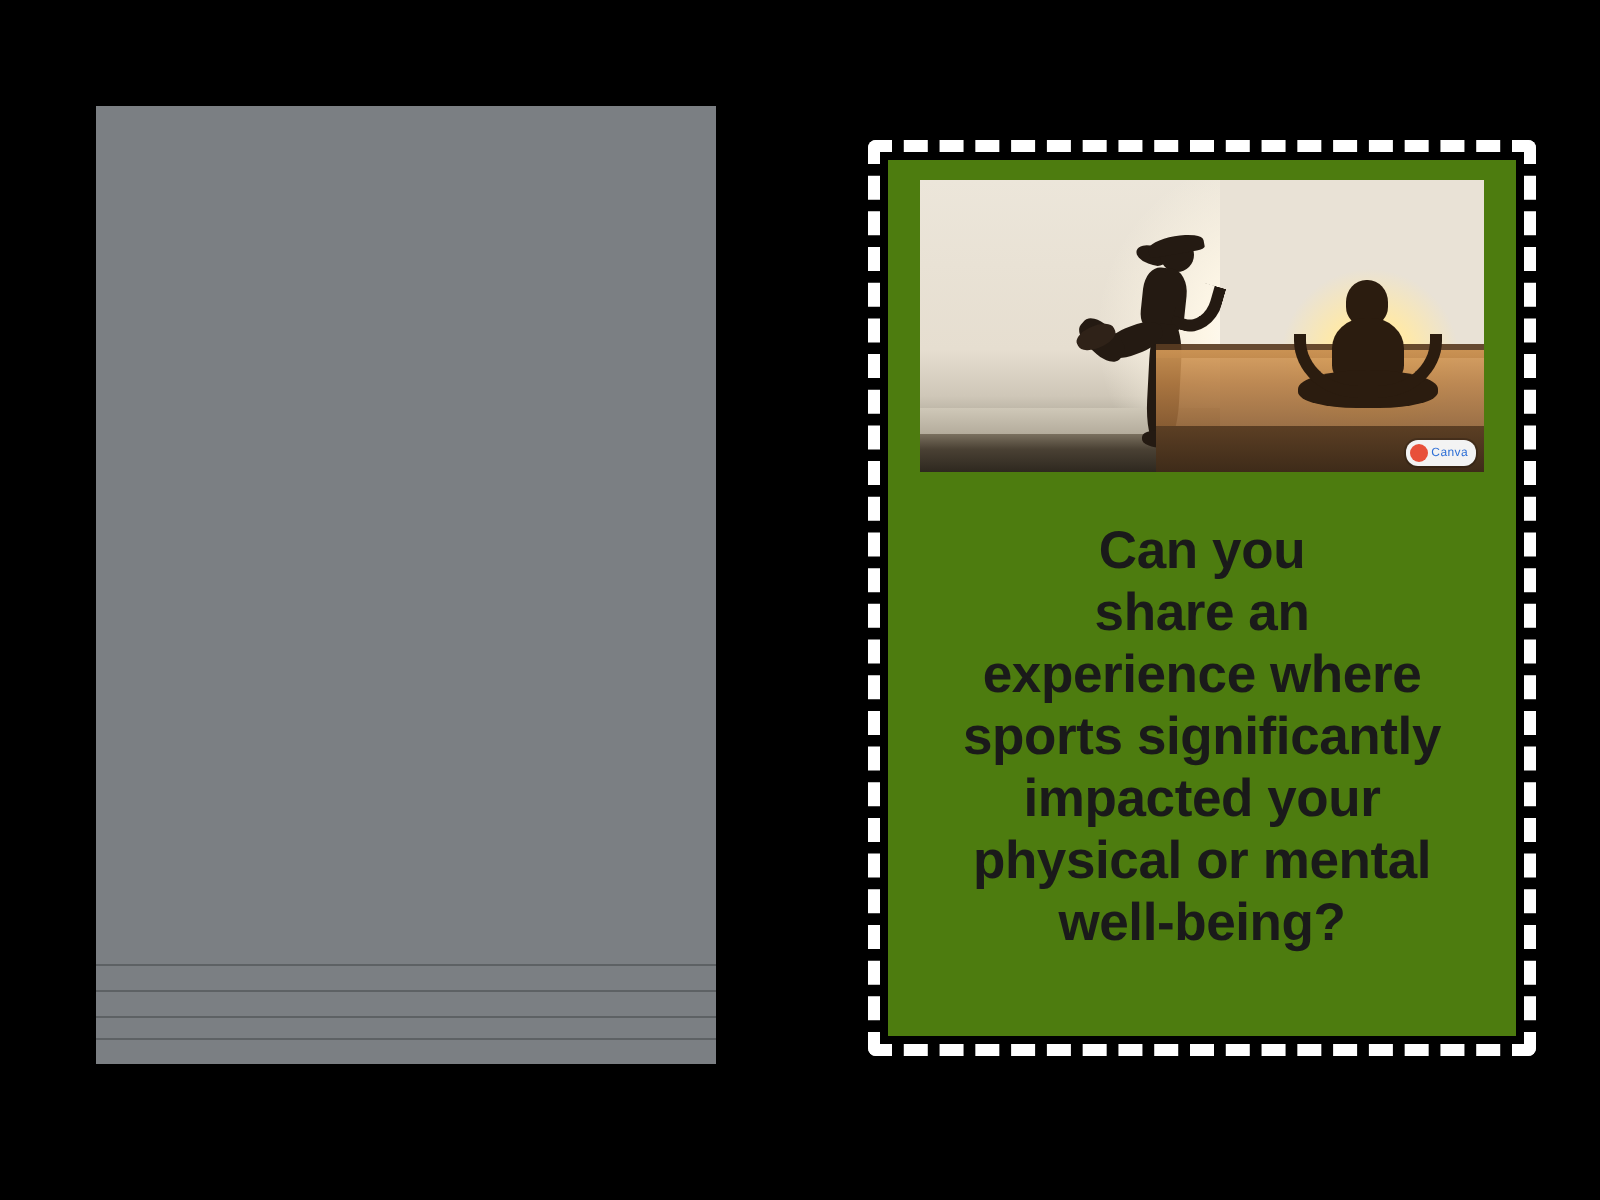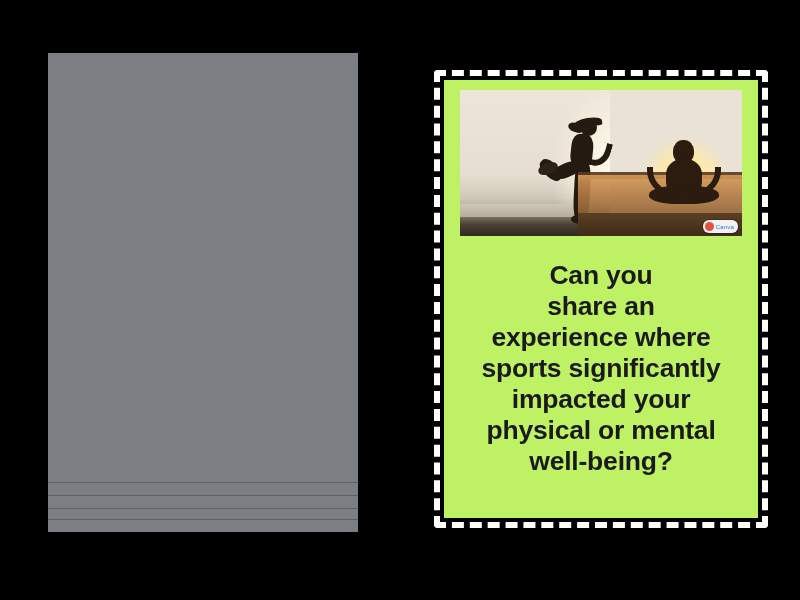--- a/index.html
+++ b/index.html
@@ -55,21 +55,21 @@
     border: 6px dashed #ffffff;
     border-radius: 4px;
     padding: 0;
   }
   #card {
     position: absolute;
     left: 444px;
     top: 80px;
     width: 314px;
     height: 438px;
-    background: #bef264;
+    background: #4d7c0f;
     box-sizing: border-box;
   }
 
   
   #card-photo {
     position: absolute;
     left: 16px;
     top: 10px;
     width: 282px;
     height: 146px;

